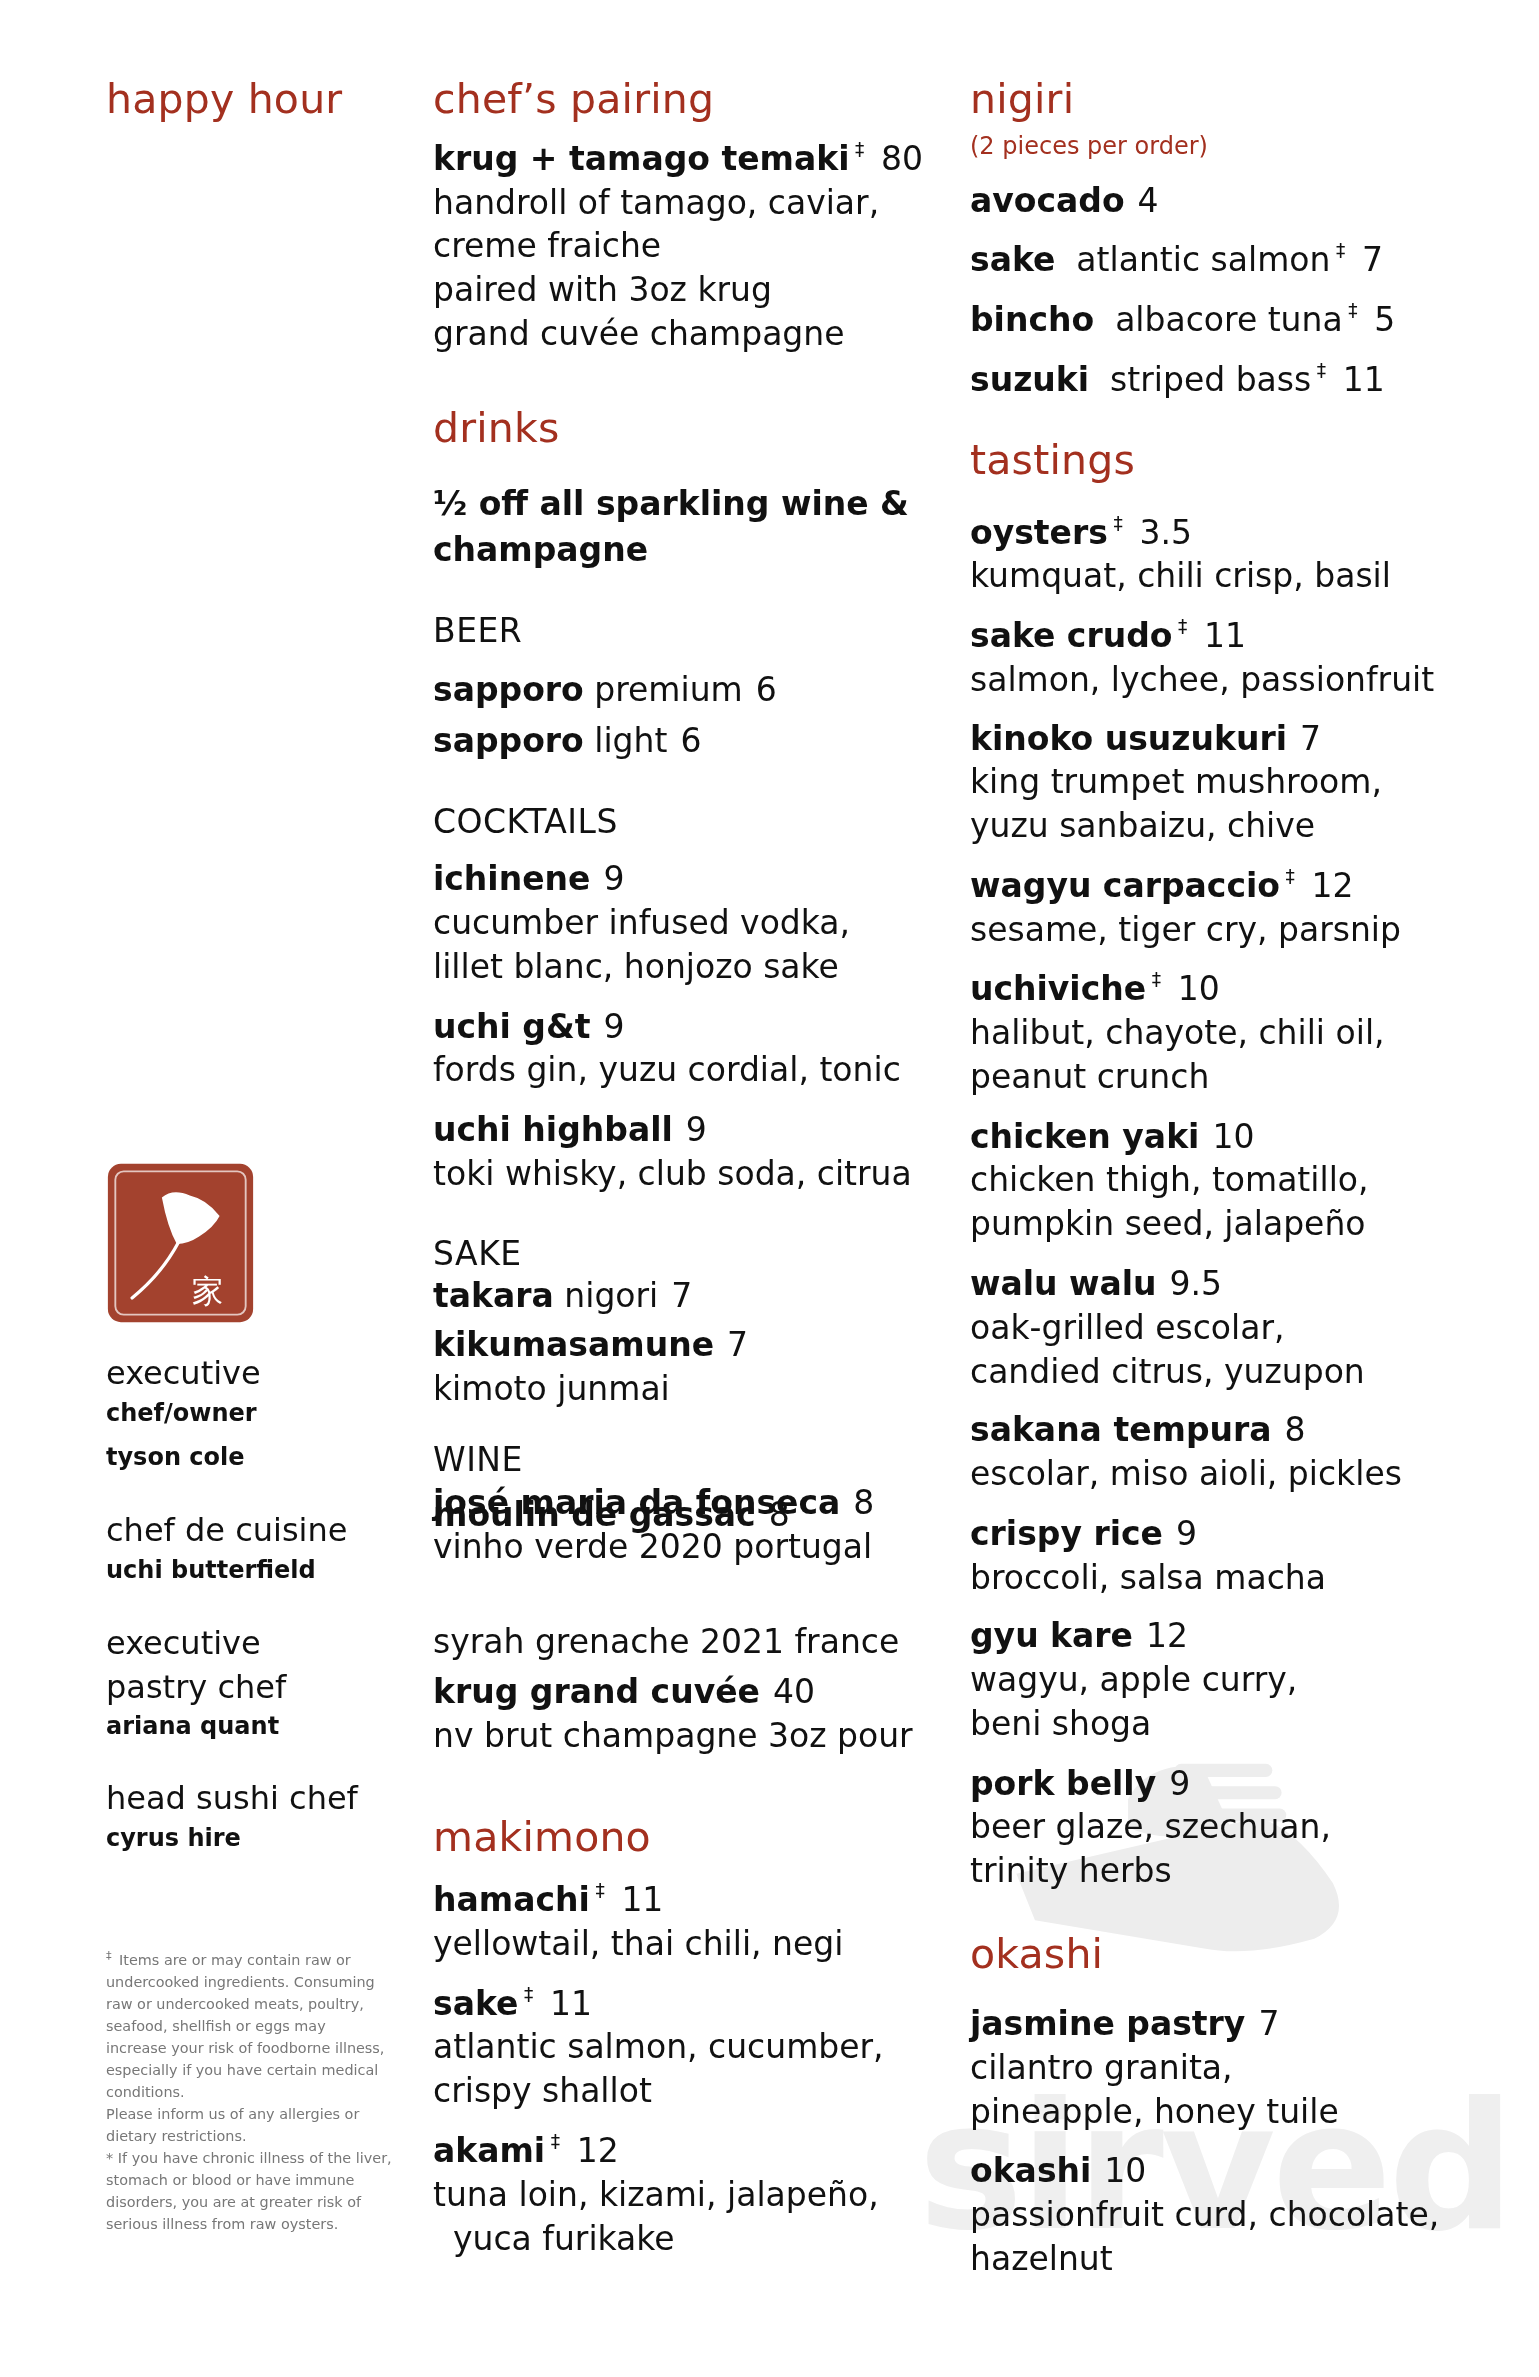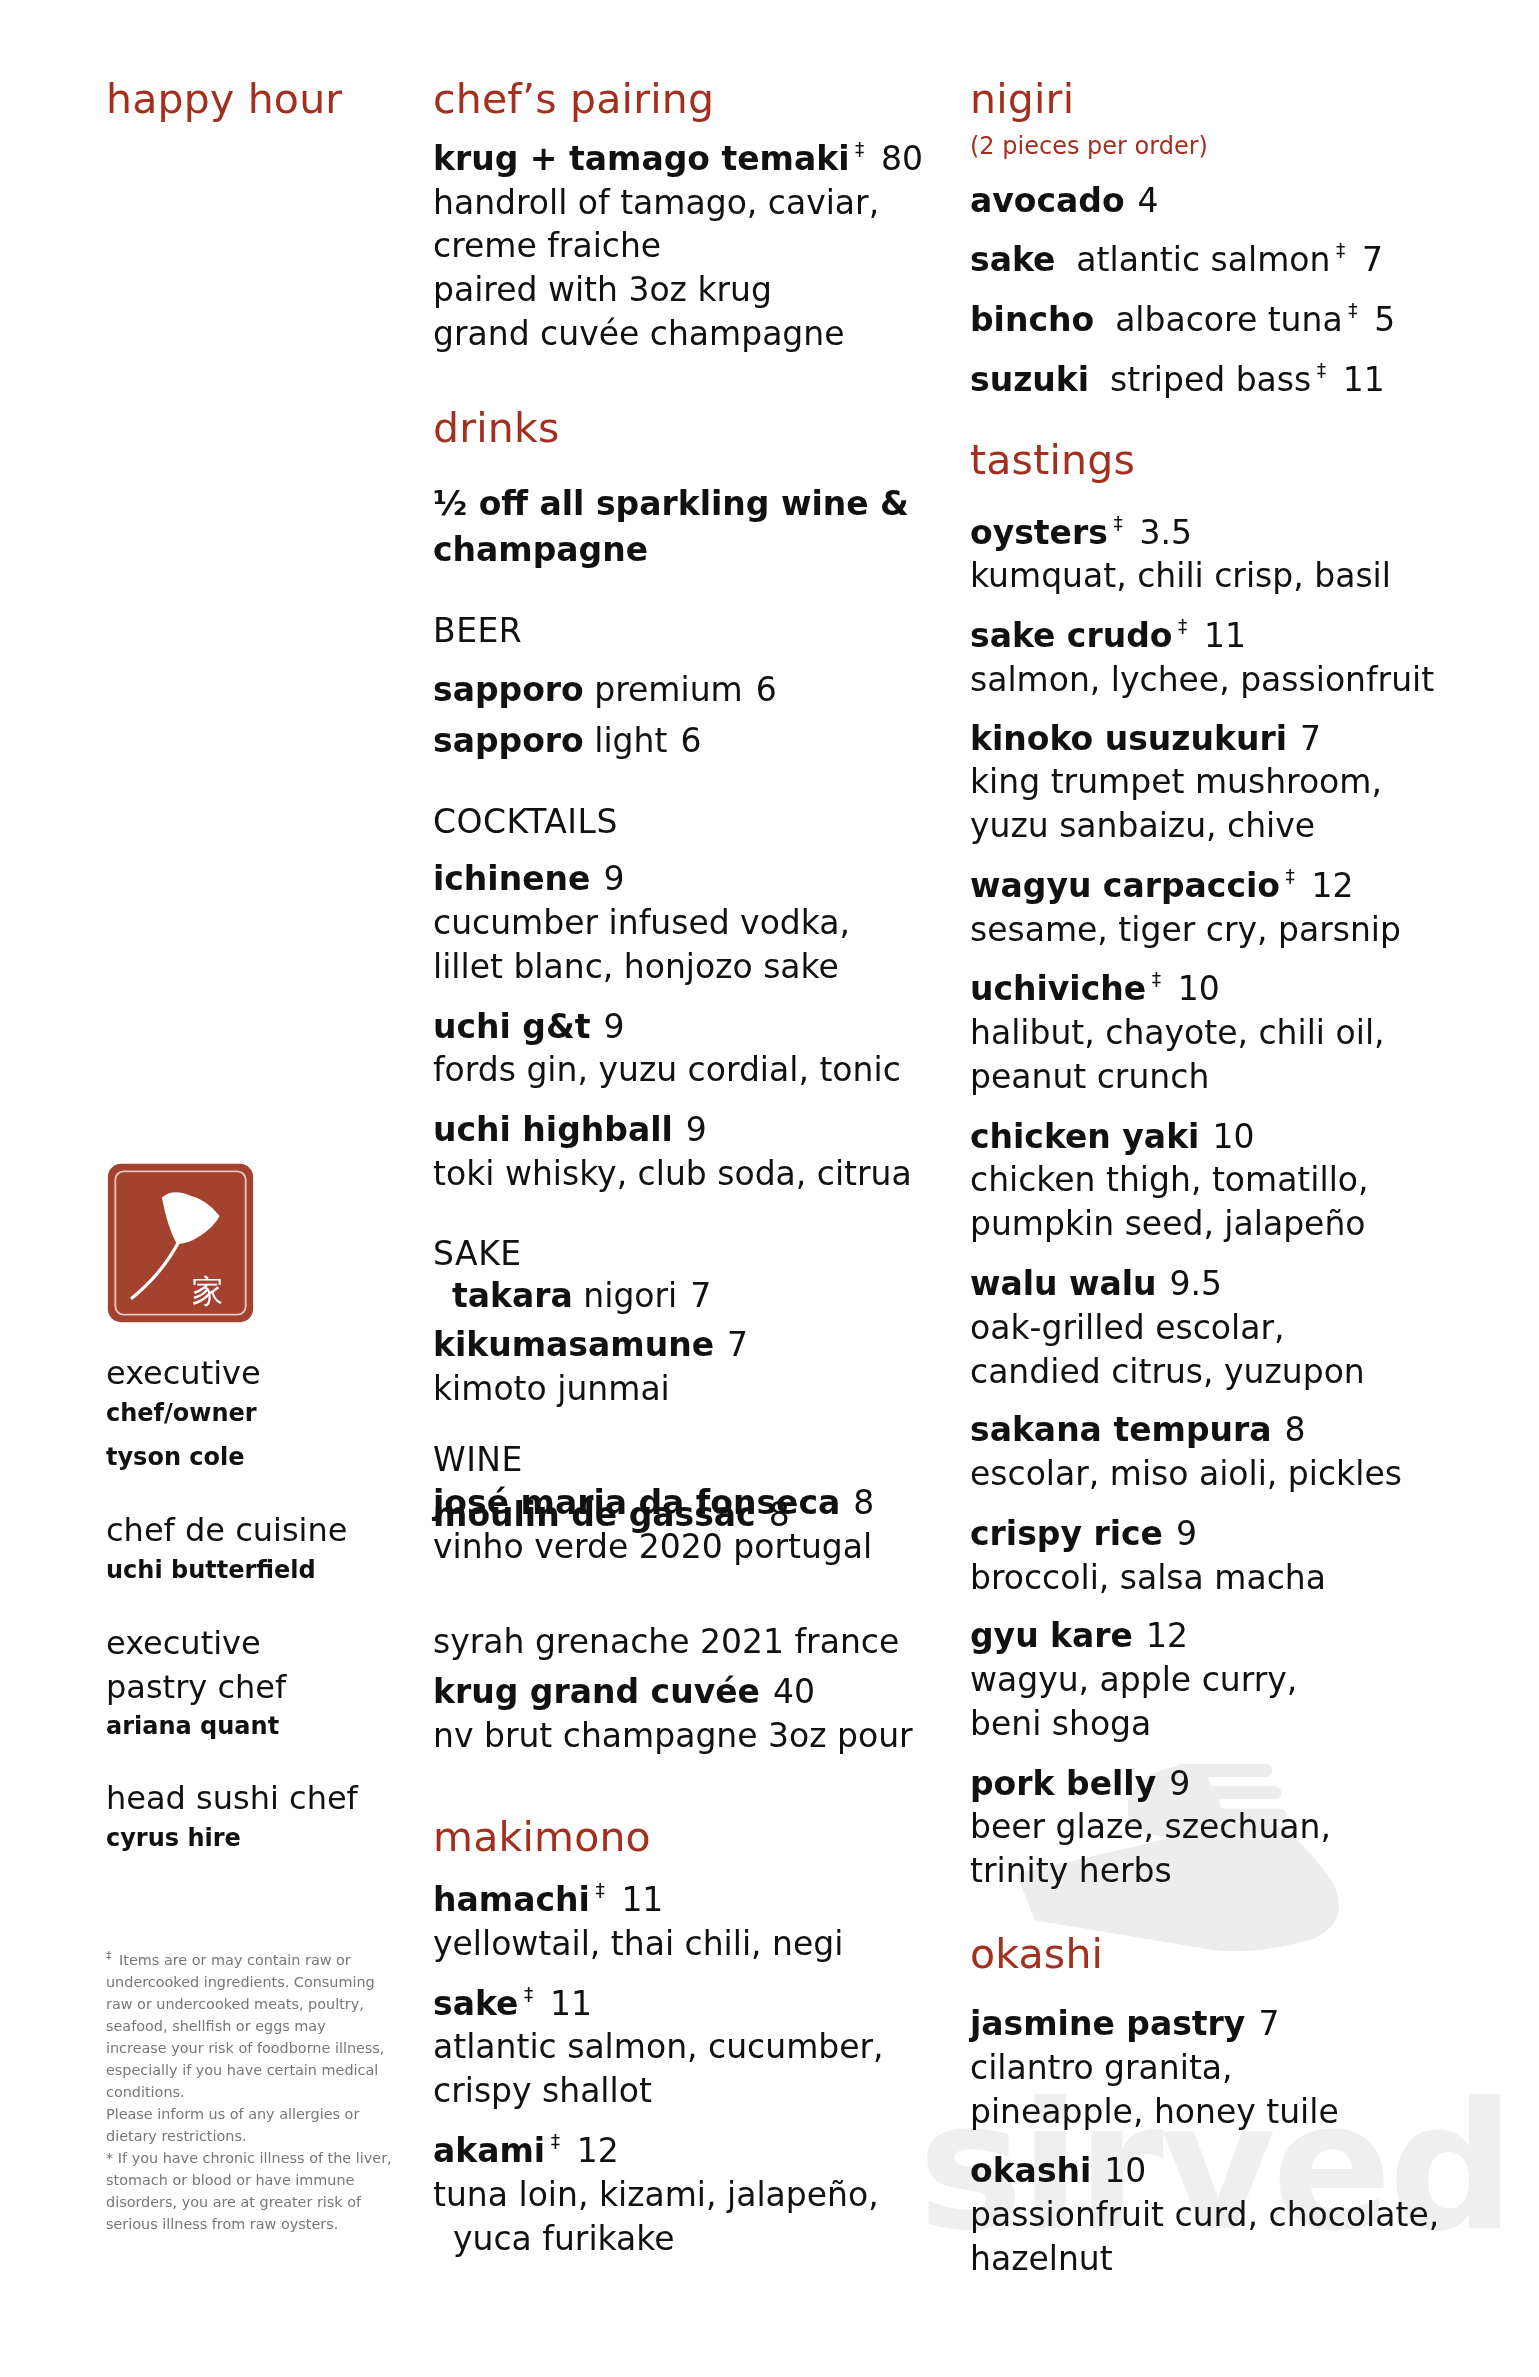--- a/index.html
+++ b/index.html
@@ -108,21 +108,21 @@
   <div class="caps" style="top:802px;">COCKTAILS</div>
   <div class="line" style="top:862px;"><span class="bold">ichinene</span><span class="price">9</span></div>
   <div class="line" style="top:906px;">cucumber infused vodka,</div>
   <div class="line" style="top:950px;">lillet blanc, honjozo sake</div>
   <div class="line" style="top:1010px;"><span class="bold">uchi g&amp;t</span><span class="price">9</span></div>
   <div class="line" style="top:1053px;">fords gin, yuzu cordial, tonic</div>
   <div class="line" style="top:1113px;"><span class="bold">uchi highball</span><span class="price">9</span></div>
   <div class="line" style="top:1157px;">toki whisky, club soda, citrua</div>
 
   <div class="caps" style="top:1234px;">SAKE</div>
-  <div class="line" style="top:1279px;margin-left:19px;"><span class="bold">takara</span> <span>nigori</span><span class="price">7</span></div>
+  <div class="line" style="top:1279px;"><span class="bold">takara</span> <span>nigori</span><span class="price">7</span></div>
   <div class="line" style="top:1328px;"><span class="bold">kikumasamune</span><span class="price">7</span></div>
   <div class="line" style="top:1372px;">kimoto junmai</div>
 
   <div class="caps" style="top:1440px;">WINE</div>
   <div class="line" style="top:1486px;"><span class="bold">josé maria da fonseca</span><span class="price">8</span></div>
   <div class="line" style="top:1530px;">vinho verde 2020 portugal</div>
   <div class="line" style="top:1498px;"><span class="bold">moulin de gassac</span><span class="price">8</span></div>
   <div class="line" style="top:1625px;">syrah grenache 2021 france</div>
   <div class="line" style="top:1675px;"><span class="bold">krug grand cuvée</span><span class="price">40</span></div>
   <div class="line" style="top:1719px;">nv brut champagne 3oz pour</div>

